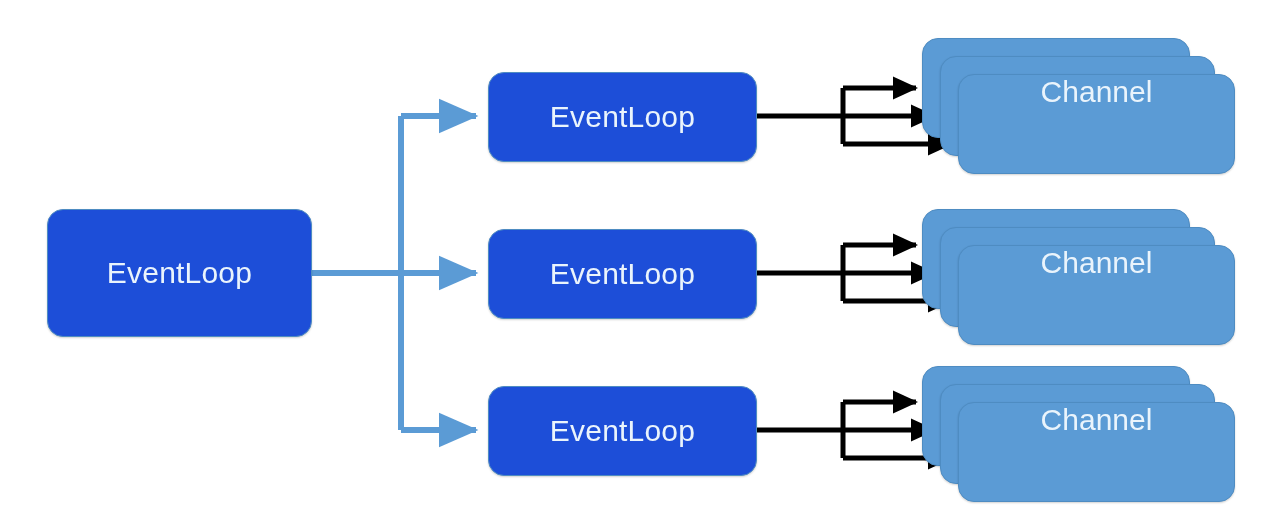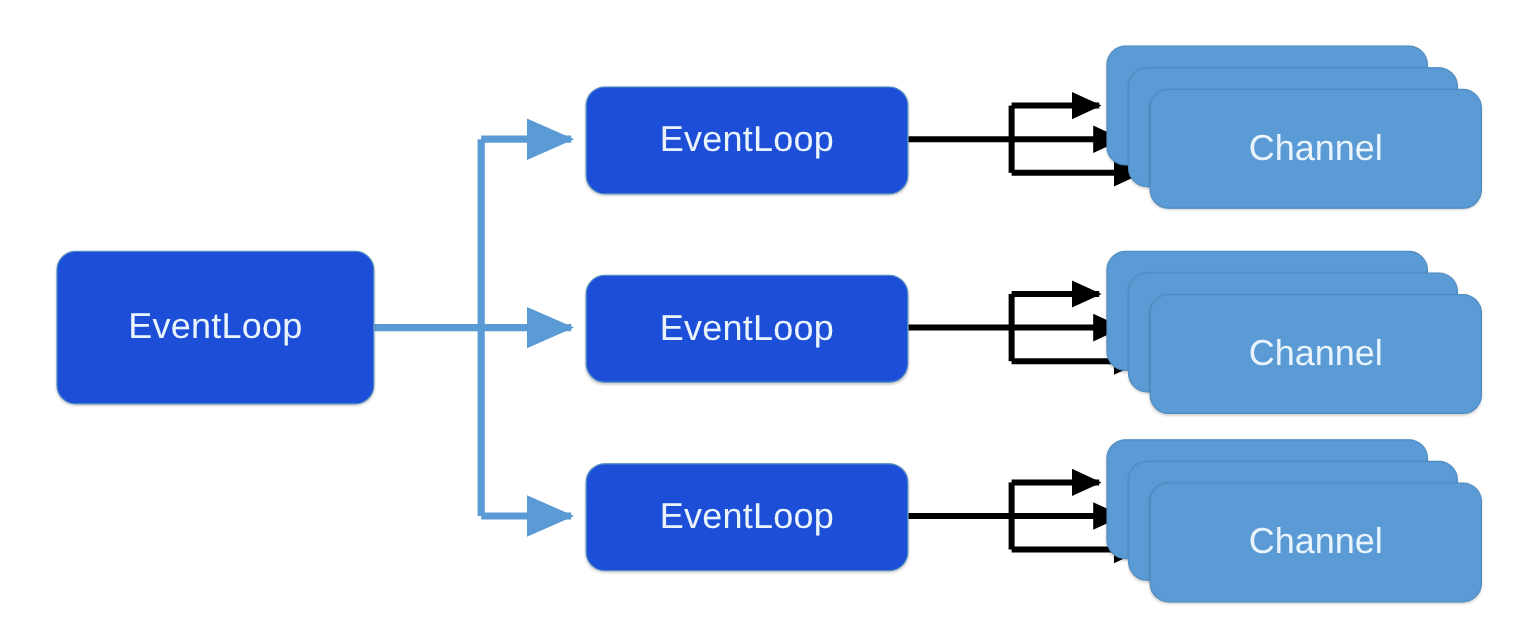--- a/index.html
+++ b/index.html
@@ -37,21 +37,21 @@
   .stack-box {
     position: absolute;
     box-sizing: border-box;
     background: #5B9BD5;
     border: 1px solid #4E8CC2;
     border-radius: 16px;
     box-shadow: 0 1px 2px rgba(0,0,0,0.18);
   }
   .stack-front {
     display: flex;
-    align-items: center;
+    align-items: flex-start;
     justify-content: center;
     color: #EAF4FC;
     font-size: 30px;
   }
   .svg-layer {
     position: absolute;
     left: 0;
     top: 0;
     width: 1280px;
     height: 524px;

